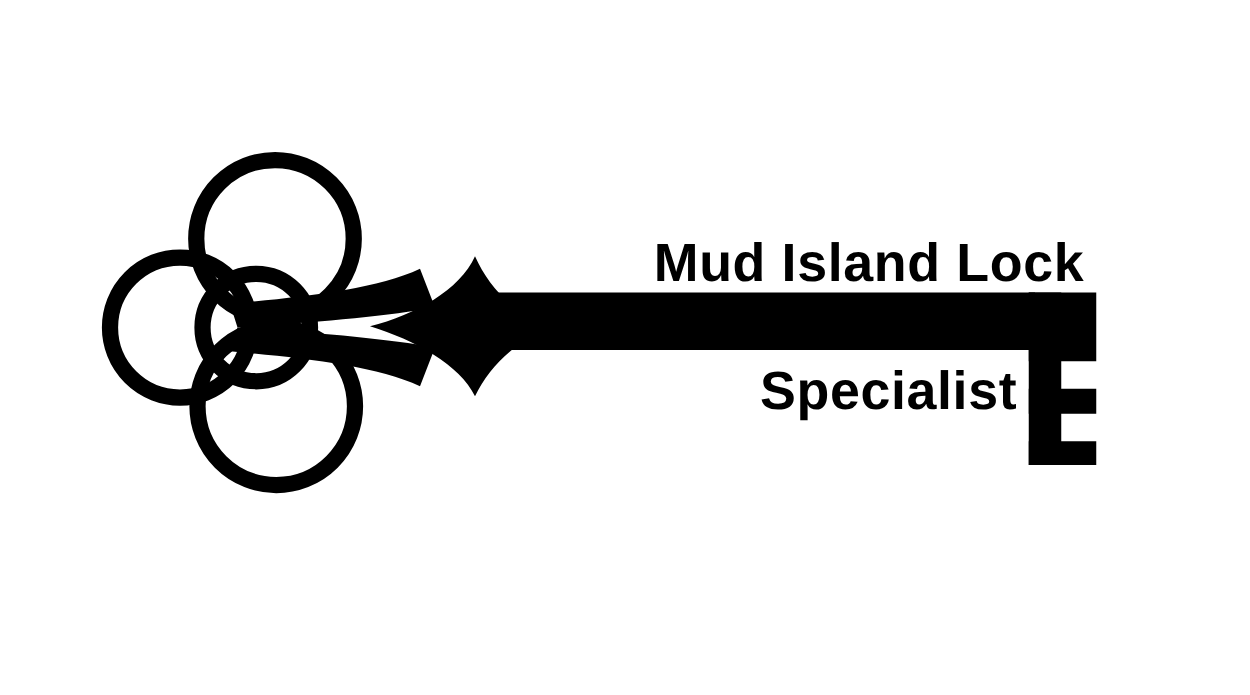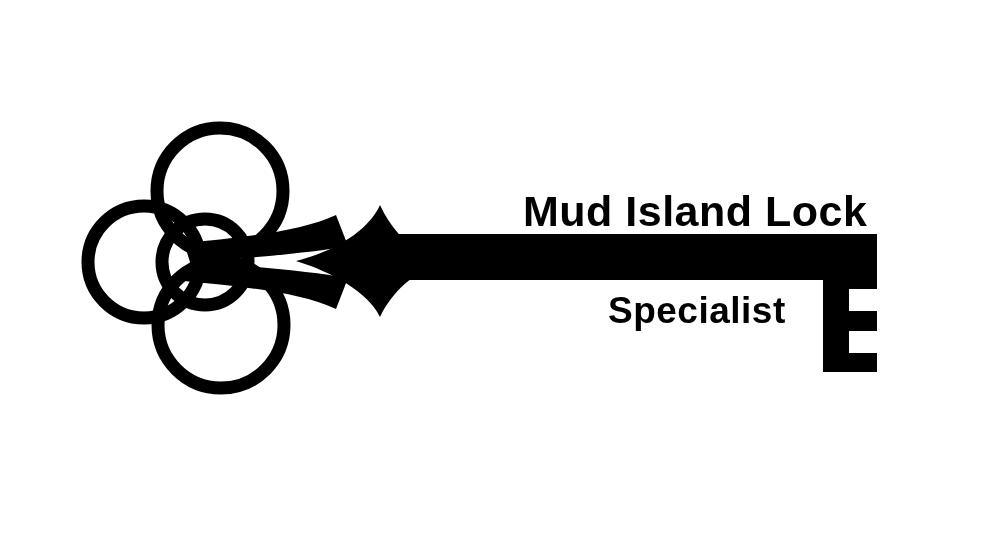--- a/index.html
+++ b/index.html
@@ -37,21 +37,21 @@
     -webkit-font-smoothing: none;
   }
   #line-one {
     left: 523px;
     top: 190px;
     font-size: 43px;
   }
   #line-two {
     left: 608px;
     top: 292px;
-    font-size: 37px;
+    font-size: 43px;
   }
 </style>
 </head>
 <body>
 
 <div id="logo-canvas">
 
   <svg id="key-svg" viewBox="0 0 1000 556" xmlns="http://www.w3.org/2000/svg">
 
     <g fill="#000000" stroke="none">

